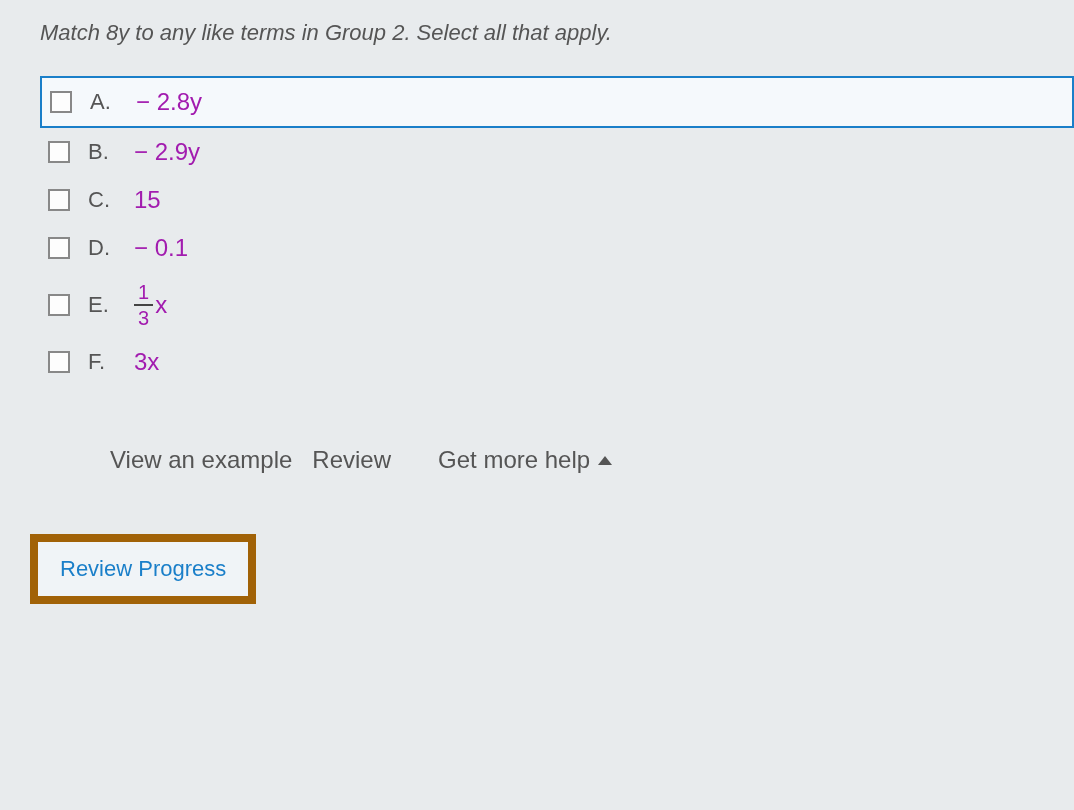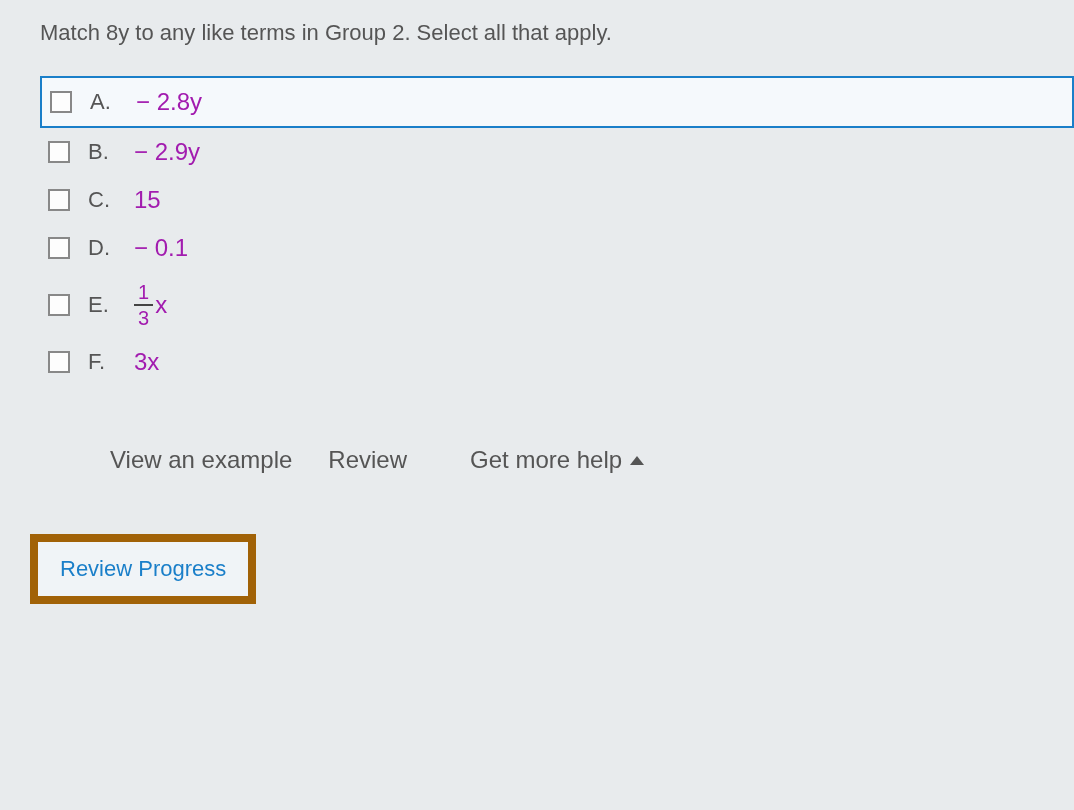--- a/index.html
+++ b/index.html
@@ -13,20 +13,21 @@
       padding: 20px 0 0 40px;
       color: #4a4a4a;
       width: 1074px;
       height: 810px;
       overflow: hidden;
     }
     .question-text {
       font-size: 22px;
       color: #555;
       margin-bottom: 30px;
+      font-style: italic;
     }
     .options-container {
       margin-bottom: 60px;
     }
     .option-row {
       display: flex;
       align-items: center;
       padding: 10px 8px;
       gap: 18px;
     }
@@ -68,21 +69,21 @@
       padding: 2px 4px 0 4px;
       font-size: 20px;
     }
     .fraction-row {
       display: flex;
       align-items: center;
       gap: 2px;
     }
     .help-links {
       display: flex;
-      gap: 36px;
+      gap: 20px;
       align-items: center;
       padding-left: 70px;
       margin-bottom: 60px;
     }
     .help-link {
       font-size: 24px;
       color: #555;
       cursor: pointer;
     }
     .help-link.with-arrow {

